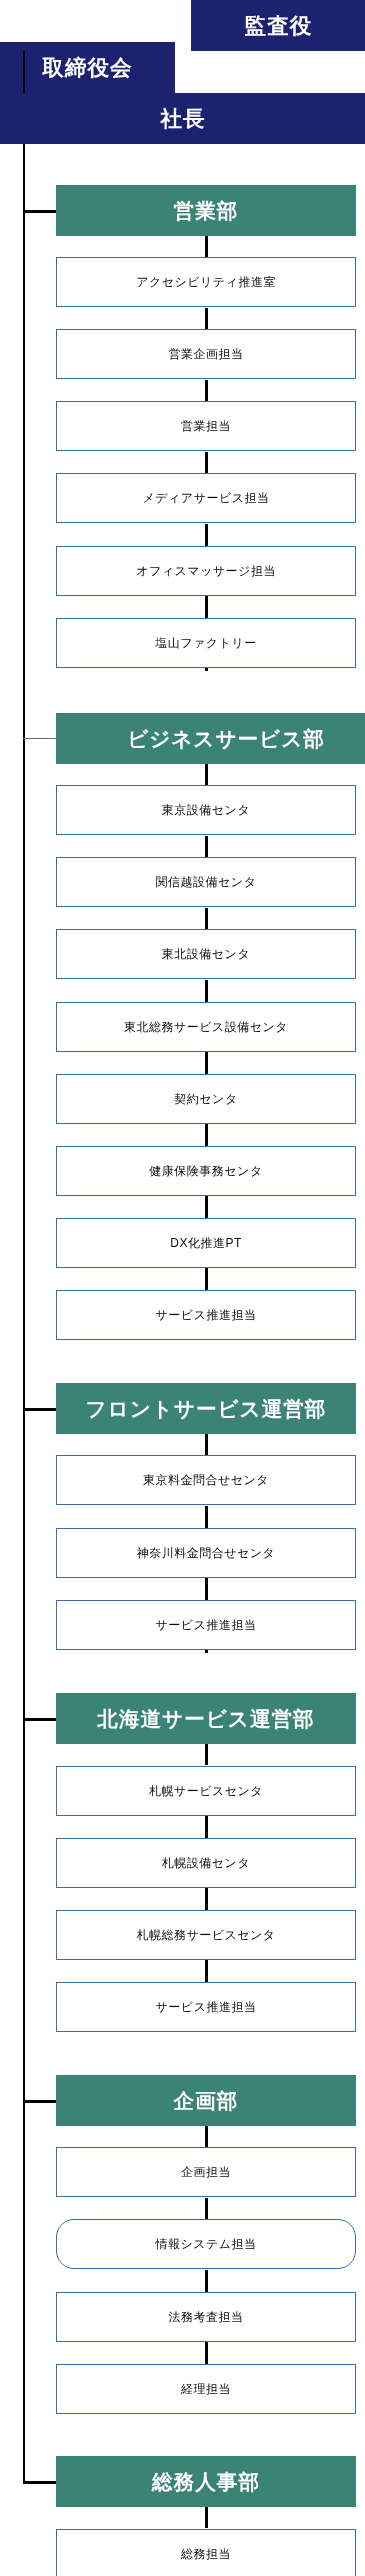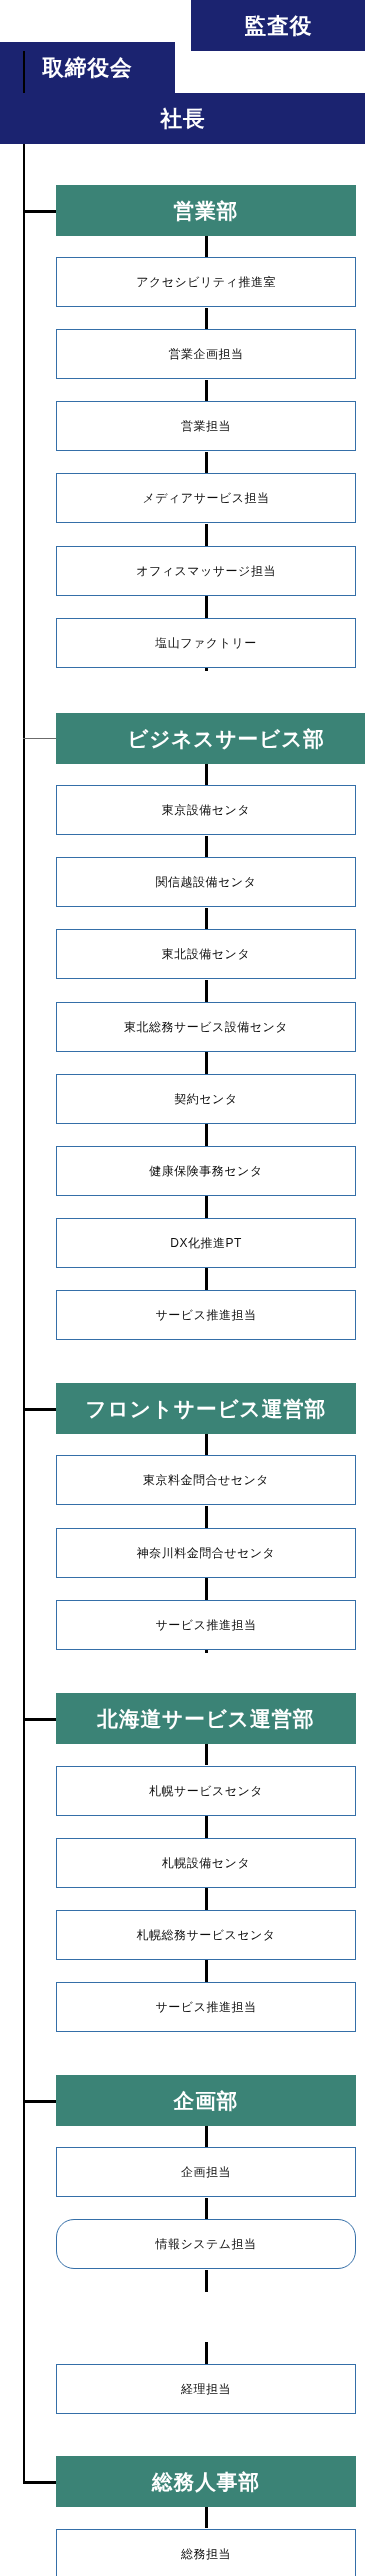--- a/index.html
+++ b/index.html
@@ -186,20 +186,23 @@
     </div>
     <div class="line" style="left: 205px; top: 2126px; width: 2.6px; height: 21px;"></div>
     <div class="unit-box" style="left: 56px; top: 2147px; width: 300px; height: 50px;">
       <span>企画担当</span>
     </div>
     <div class="line" style="left: 205px; top: 2198px; width: 2.6px; height: 21.6px;"></div>
     <div class="unit-box" style="left: 56px; top: 2219px; width: 300px; height: 50px; border-radius: 18px;">
       <span>情報システム担当</span>
     </div>
     <div class="line" style="left: 205px; top: 2270px; width: 2.6px; height: 21.6px;"></div>
+    <div class="unit-box" style="left: 56px; top: 2292px; width: 300px; height: 50px;">
+      <span>法務考査担当</span>
+    </div>
     <div class="line" style="left: 205px; top: 2342px; width: 2.6px; height: 21.6px;"></div>
     <div class="unit-box" style="left: 56px; top: 2364px; width: 300px; height: 50px;">
       <span>経理担当</span>
     </div>
     <div class="line" style="left: 23px; top: 2481px; width: 33px; height: 2.6px;"></div>
     <div class="dept-box" style="left: 56px; top: 2456px; width: 300px; height: 51px;">
       <span>総務人事部</span>
     </div>
     <div class="line" style="left: 205px; top: 2507px; width: 2.6px; height: 21px;"></div>
     <div class="unit-box" style="left: 56px; top: 2529px; width: 300px; height: 50px;">

